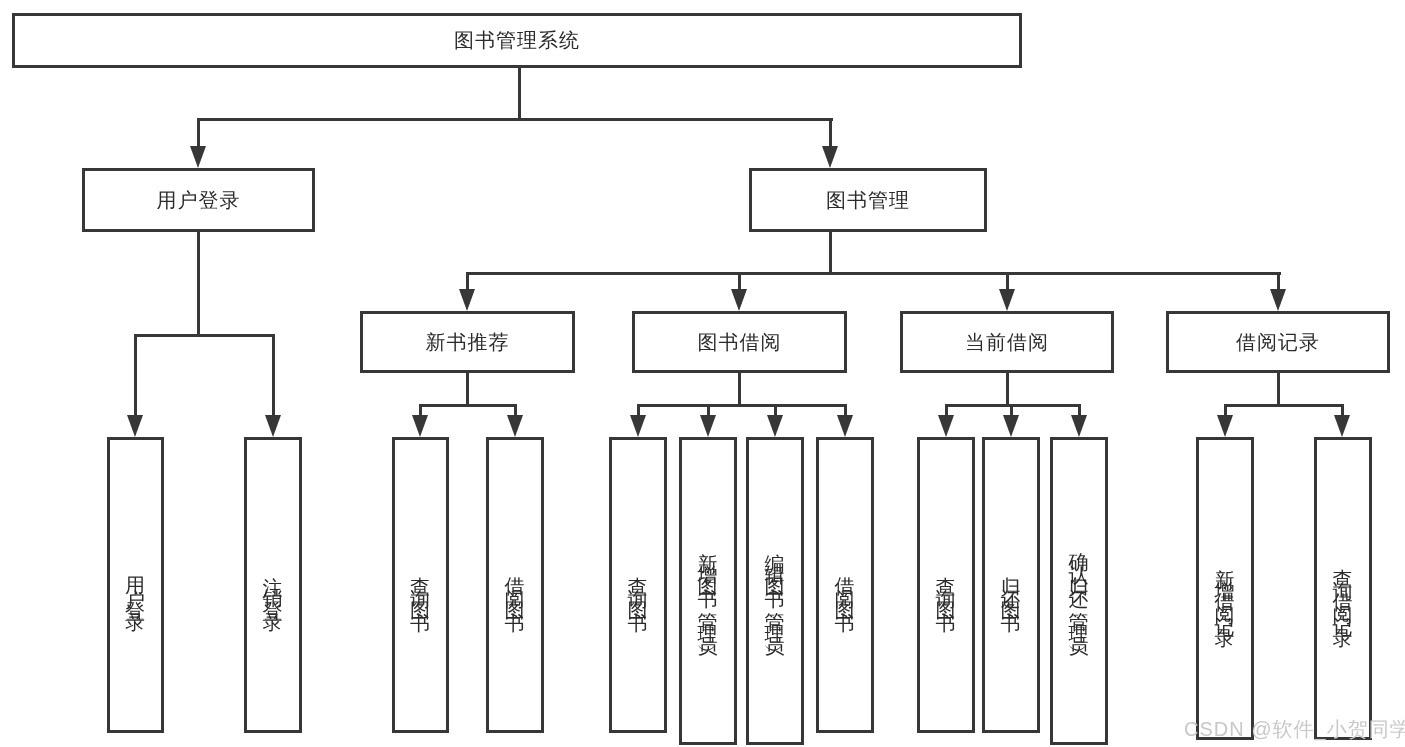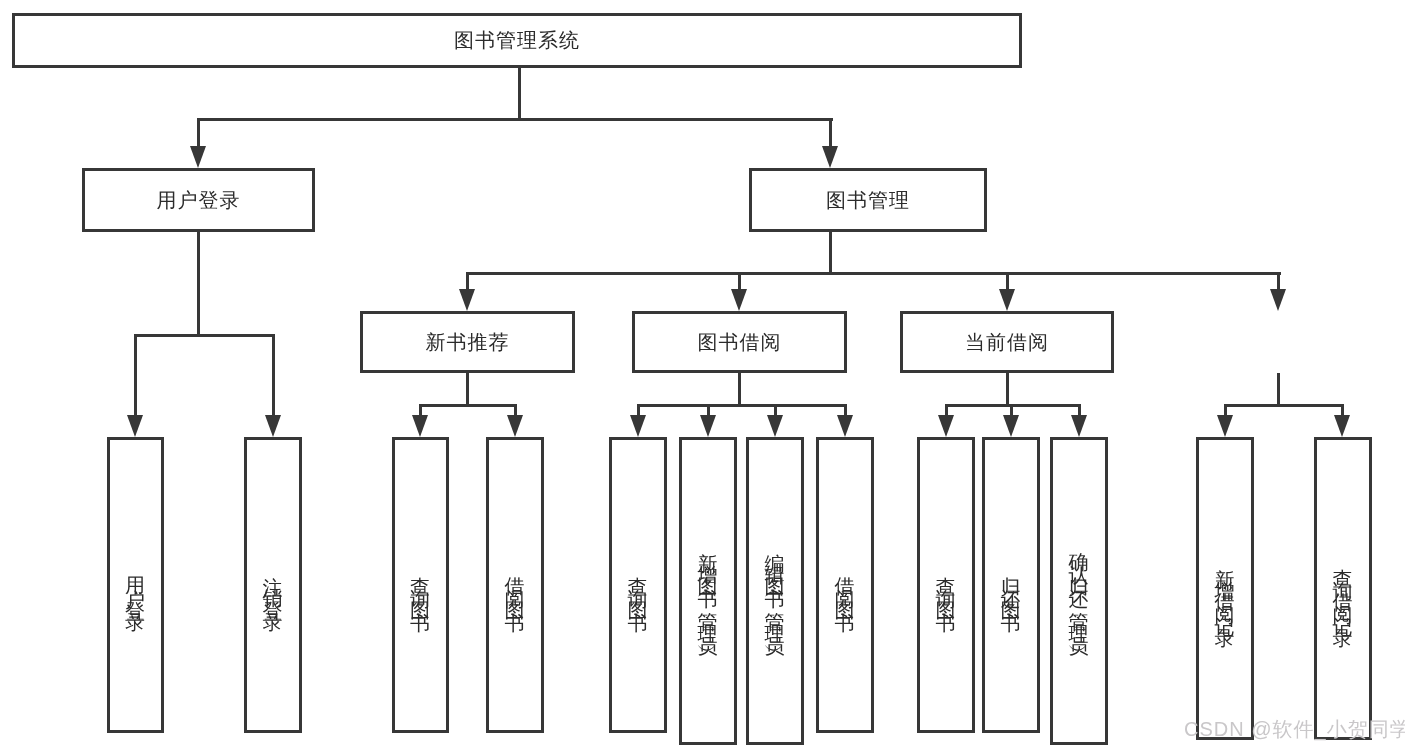--- a/index.html
+++ b/index.html
@@ -104,20 +104,23 @@
 
   <div class="box" style="left:360px; top:311px; width:215px; height:62px;">
     <span>新书推荐</span>
   </div>
   <div class="box" style="left:900px; top:311px; width:214px; height:62px;">
     <span>当前借阅</span>
   </div>
   <div class="box" style="left:632px; top:311px; width:215px; height:62px;">
     <span>图书借阅</span>
   </div>
+  <div class="box" style="left:1166px; top:311px; width:224px; height:62px;">
+    <span>借阅记录</span>
+  </div>
 
   <div class="vline" style="left:466px; top:373px; height:34px;"></div>
   <div class="hline" style="left:419px; top:404px; width:98px;"></div>
   <div class="vline" style="left:419px; top:404px; height:14px;"></div>
   <div class="arrow" style="left:412px; top:415px;"></div>
   <div class="vline" style="left:514px; top:404px; height:14px;"></div>
   <div class="arrow" style="left:507px; top:415px;"></div>
 
   <div class="vline" style="left:738px; top:373px; height:34px;"></div>
   <div class="hline" style="left:637px; top:404px; width:210px;"></div>

